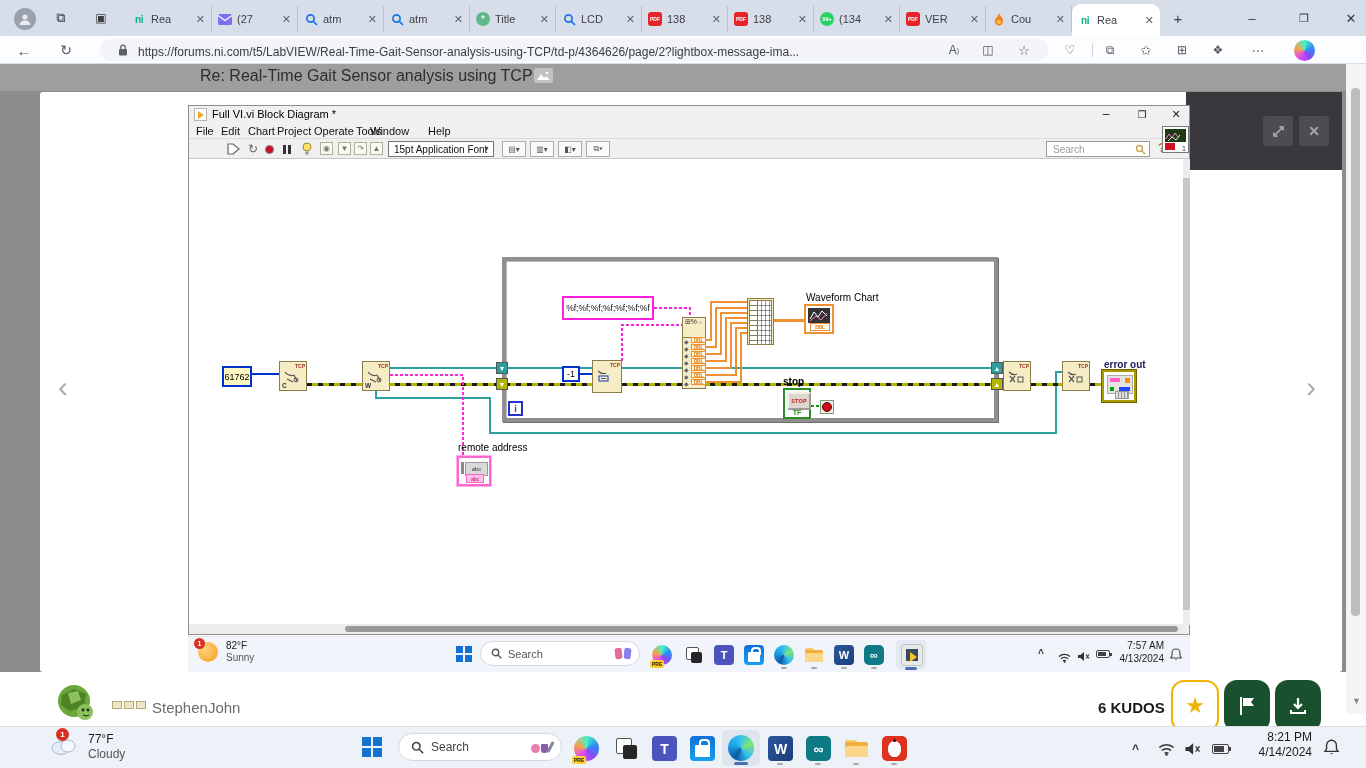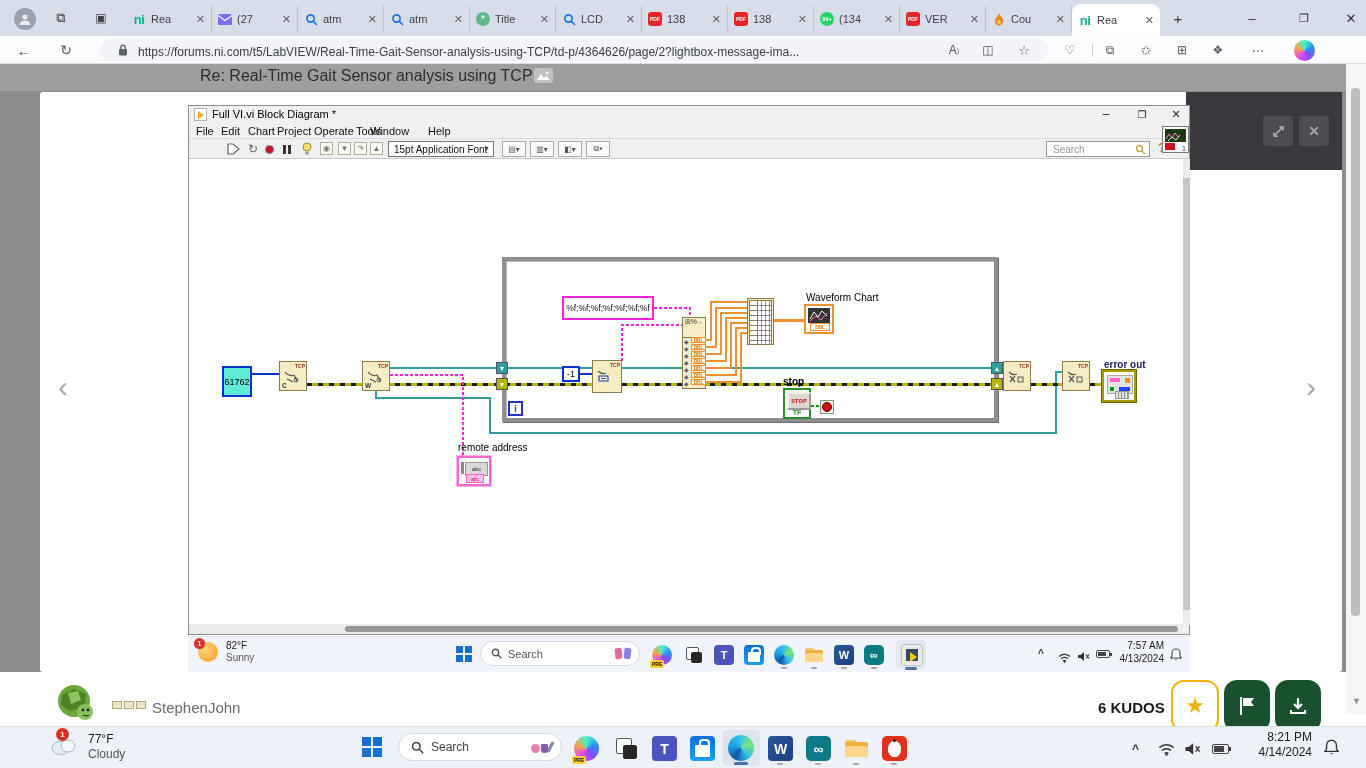--- a/index.html
+++ b/index.html
@@ -11,21 +11,21 @@
 
   
   #tabbar{left:0;top:0;width:1366px;height:36px;background:#d7dee9;}
   .tab{top:6px;width:86px;height:26px;display:flex;align-items:center;gap:5px;
     padding:0 6px;color:#3b3f46;font-size:11px;border-right:1px solid #b9c2d0;}
   .tab .lbl{flex:1;overflow:hidden;white-space:nowrap;}
   .tab .x{font-size:11px;color:#5f6368;flex:0 0 auto;}
   .tab.active{top:4px;height:32px;background:#fff;border-radius:9px 9px 0 0;border-right:none;z-index:3;}
   .fv{width:14px;height:14px;flex:0 0 auto;display:flex;align-items:center;justify-content:center;
     border-radius:3px;font-weight:700;}
-  .fv-ni{color:#03b585;font-size:13px;font-weight:800;letter-spacing:-0.5px;}
+  .fv-ni{color:#03b585;font-size:10px;font-weight:800;letter-spacing:-0.5px;}
   .fv-pdf{background:#e5252a;color:#fff;font-size:5px;}
   .fv-wa{background:#25d366;color:#fff;border-radius:50%;font-size:5.5px;}
   .fv-gpt{background:#5fb88a;color:#fff;border-radius:50%;font-size:11px;font-weight:400;}
   .winbtn{font-size:13px;color:#30343b;}
   #addrbar{left:0;top:36px;width:1366px;height:28px;background:#fcfdfe;border-bottom:1px solid #dadfe6;}
   #urlpill{left:100px;top:39px;width:948px;height:22px;background:#f2f4f8;border-radius:11px;}
   #urltext{left:138px;top:45px;width:790px;font-size:12px;color:#3c4043;overflow:hidden;
     text-overflow:ellipsis;white-space:nowrap;}
   .abicon{color:#55595f;font-size:13px;}
 
@@ -333,21 +333,21 @@
       <path d="M706 347 L716 347 L716 308 L747 308"></path>
       <path d="M706 354 L721 354 L721 313 L747 313"></path>
       <path d="M706 361 L726 361 L726 318 L747 318"></path>
       <path d="M706 368 L731 368 L731 323 L747 323"></path>
       <path d="M706 375 L736 375 L736 328 L747 328"></path>
       <path d="M706 382 L741 382 L741 333 L747 333"></path>
     </g>
     <path d="M774 320 H804" stroke="#ef9032" stroke-width="3" fill="none"></path>
   </svg>
 
-  <div class="a ic" style="left:222px;top:366px;width:30px;height:31px;border:2px solid #0033cc;background:#5eead4;font-size:9px;">61762</div>
+  <div class="a ic" style="left:222px;top:366px;width:30px;height:21px;border:2px solid #0033cc;background:#fef9c3;font-size:9px;">61762</div>
 
   <div class="a lvnode" style="left:279px;top:361px;width:28px;height:30px;">
     <span class="tcp-tag">TCP</span>
     <svg class="node-glyph" viewBox="0 0 18 14">
         <path d="M2 2 q4 5 9 3 M4 9 l6 3 M11 5 l3 6" stroke="#555" stroke-width="1.2" fill="none"></path>
         <circle cx="13" cy="10" r="2" fill="none" stroke="#555"></circle>
       </svg>
     <span class="corner-letter">C</span>
   </div>
   <div class="a lvnode" style="left:362px;top:361px;width:28px;height:30px;">

